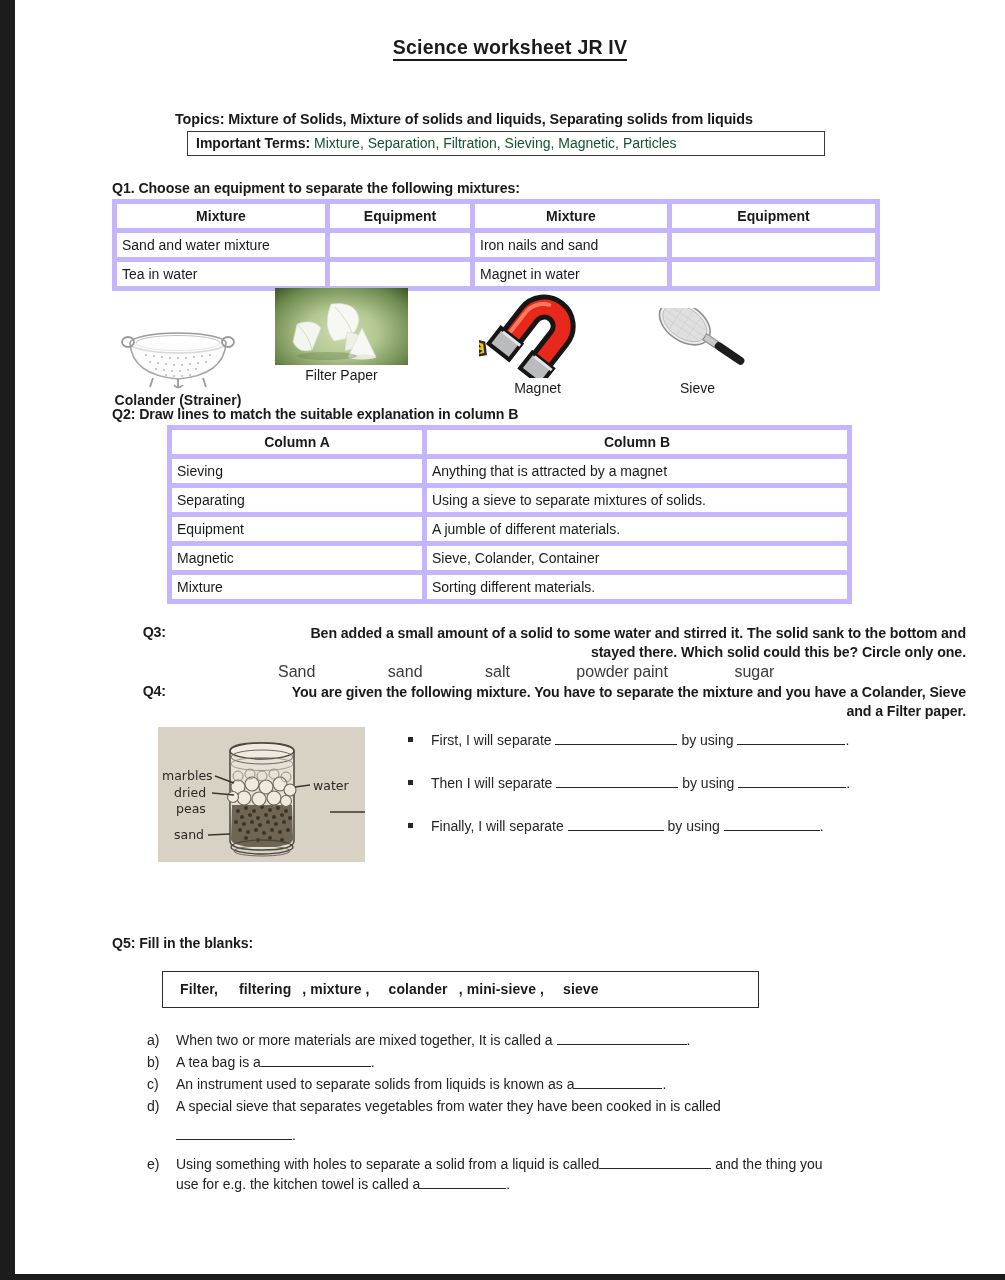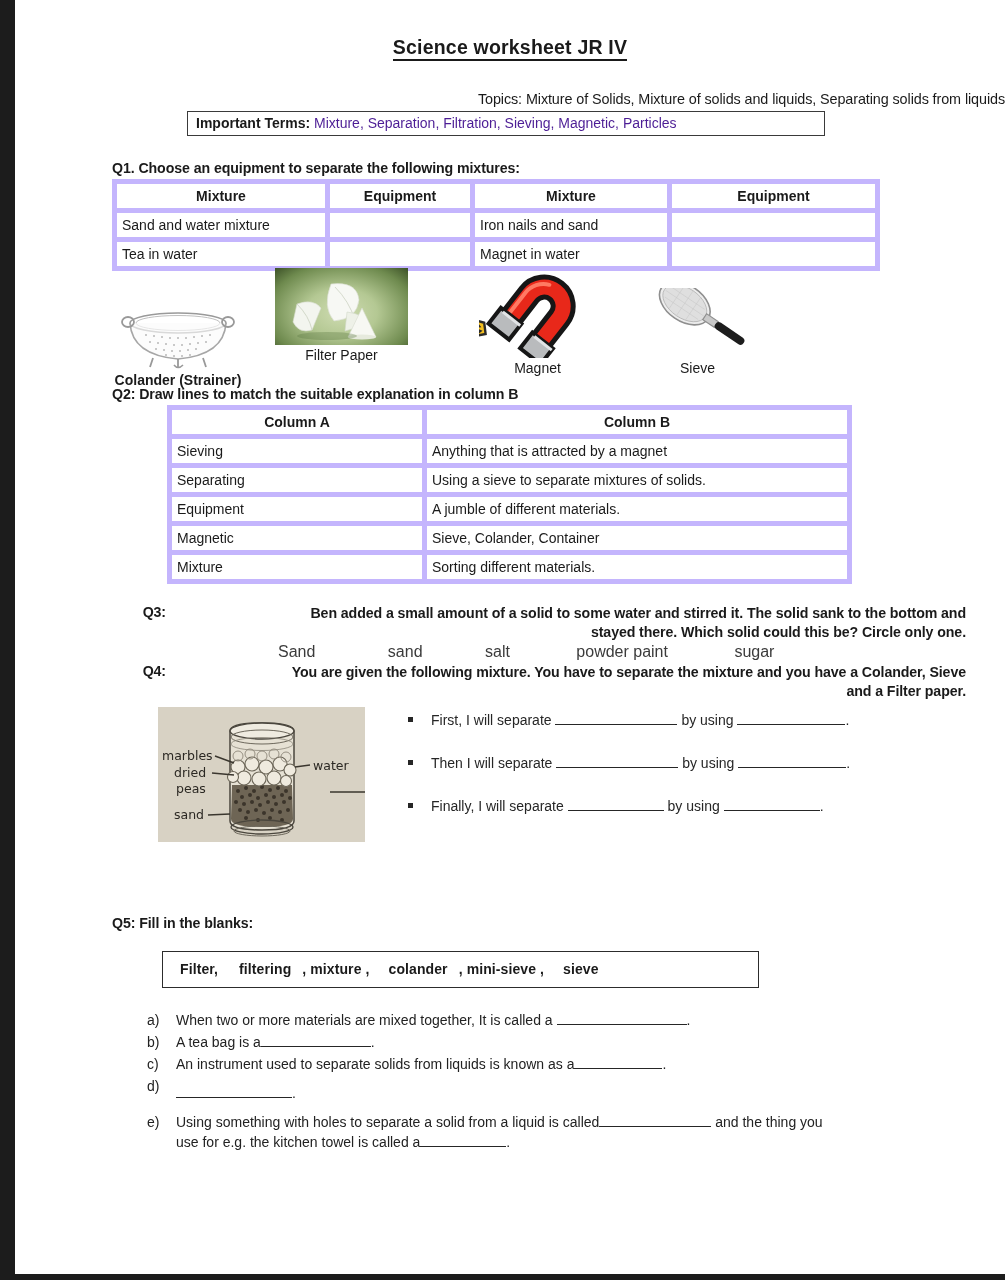--- a/index.html
+++ b/index.html
@@ -43,36 +43,35 @@
     letter-spacing: 0.2px;
     padding-top: 36px;
   }
   .title span {
     border-bottom: 2px solid #1a1a1a;
     padding-bottom: 1px;
   }
 
   
   .topics {
-    margin: 32px 0 0 160px;
+    margin: 52px 0 0 160px;
     font-size: 14.4px;
-    font-weight: normal;
+    font-weight: bold;
     letter-spacing: -0.1px;
-    text-align: right;
   }
   .terms-box {
     margin: 4px 0 0 172px;
     width: 638px;
     border: 1px solid #3a3a3a;
     padding: 3px 0 4px 8px;
     font-size: 14px;
     box-sizing: border-box;
   }
   .terms-box .lbl { font-weight: bold; }
-  .terms-box .val { color: #4c1d95; }
+  .terms-box .val { color: #14532d; }
 
   
   .qhead {
     font-size: 14.2px;
     font-weight: bold;
     letter-spacing: -0.1px;
   }
 
   
   .q1-head { margin: 24px 0 3px 97px; }
@@ -581,21 +580,21 @@
 
     <div class="row">
       <span class="lt">b)</span><span>A tea bag is a</span><span class="ul" style="width:110px"></span><span>.</span>
     </div>
 
     <div class="row">
       <span class="lt">c)</span><span>An instrument used to separate solids from liquids is known as a</span><span class="ul" style="width:88px"></span><span>.</span>
     </div>
 
     <div class="row">
-      <span class="lt">d)</span>
+      <span class="lt">d)</span><span>A special sieve that separates vegetables from water they have been cooked in is called</span>
     </div>
 
     <div class="row spaced">
       <span class="ul" style="width:116px"></span><span>.</span>
     </div>
 
     <div class="row spaced">
       <span class="lt">e)</span><span>Using something with holes to separate a solid from a liquid is called</span><span class="ul" style="width:112px"></span><span> and the thing you</span>
       <div><span>use for e.g. the kitchen towel is called a</span><span class="ul" style="width:86px"></span><span>.</span></div>
     </div>

